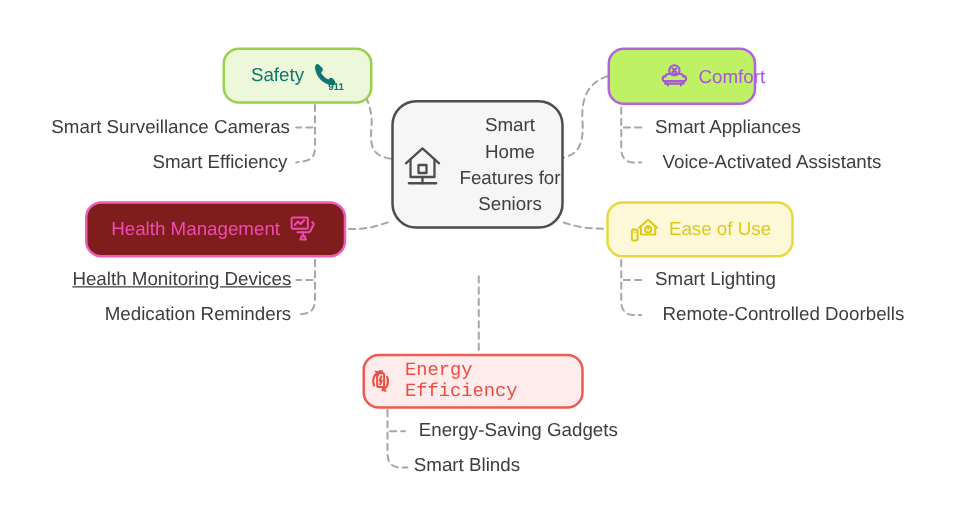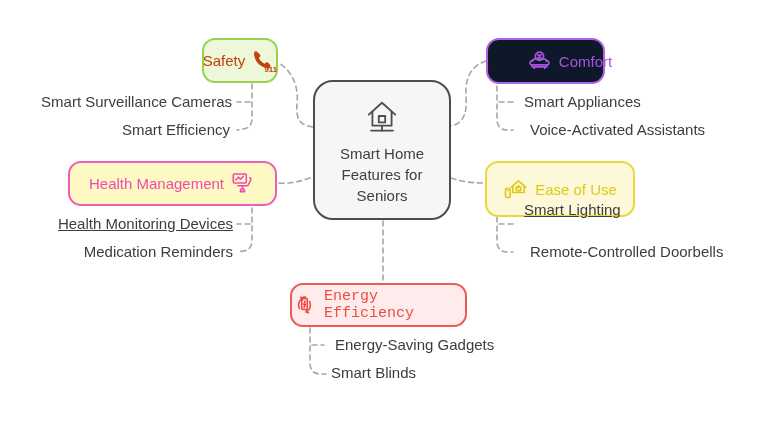--- a/index.html
+++ b/index.html
@@ -10,30 +10,30 @@
   .connectors{position:absolute;left:0;top:0;width:767px;height:423px;pointer-events:none;}
   .connectors path{fill:none;stroke:#a6a6a6;stroke-width:1.6;stroke-dasharray:5 4;stroke-linecap:round;}
 
   .node{
     position:absolute;display:flex;align-items:center;justify-content:center;gap:7px;
     border:2px solid;border-radius:13px;box-sizing:border-box;background:#fff;
     font-size:15px;font-weight:500;cursor:pointer;
   }
   .node svg{flex:0 0 auto;display:block;}
 
-  .node-safety {left:178px;top:38px;width:76px;height:45px;background:#edf8da;border-color:#97d14e;color:#c2410c;margin-left:24px;}
-  .node-comfort{left:486px;top:38px;width:119px;height:46px;background:#0f172a;border-color:#b264e0;color:#a854dd;padding-left:48px;}
-  .node-health {left:68px; top:161px;width:209px;height:45px;background:#fef9c3;border-color:#ec5fb9;color:#f04ab0;}
-  .node-ease   {left:485px;top:161px;width:150px;height:56px;background:#fcf8d8;border-color:#e8d83b;color:#ddca18;}
+  .node-safety {left:178px;top:38px;width:120px;height:45px;background:#edf8da;border-color:#97d14e;color:#0f766e;}
+  .node-comfort{left:486px;top:38px;width:119px;height:46px;background:#bef264;border-color:#b264e0;color:#a854dd;padding-left:48px;}
+  .node-health {left:68px; top:161px;width:209px;height:45px;background:#7f1d1d;border-color:#ec5fb9;color:#f04ab0;}
+  .node-ease   {left:485px;top:161px;width:150px;height:45px;background:#fcf8d8;border-color:#e8d83b;color:#ddca18;}
   .node-energy {left:290px;top:283px;width:177px;height:44px;background:#fdeceb;border-color:#ec5a52;color:#ee4b41;font-family:Liberation Mono, monospace;}
 
   .node-center{
-    left:313px;top:80px;width:138px;height:140px;border-radius:20px;
+    left:313px;top:80px;width:138px;height:103px;border-radius:20px;
     background:#f6f6f6;border-color:#4d4d4d;color:#404040;
-    flex-direction:column;gap:6px;font-weight:400;
+    flex-direction:row;gap:6px;font-weight:400;
   }
   .center-label{width:110px;text-align:center;font-size:15px;line-height:21px;}
 
   .leaf{
     position:absolute;font-size:15px;line-height:20px;color:#3d3d3d;white-space:nowrap;cursor:pointer;
   }
   .leaf.r{text-align:center;}
 </style>
 </head>
 <body>
@@ -139,19 +139,19 @@
 
   <div class="leaf r" style="right:535px;top:92px;">Smart Surveillance Cameras</div>
   <div class="leaf r" style="right:537px;top:120px;">Smart Efficiency</div>
 
   <div class="leaf" style="left:524px;top:92px;">Smart Appliances</div>
   <div class="leaf" style="left:530px;top:120px;">Voice-Activated Assistants</div>
 
   <div class="leaf r" style="right:534px;top:214px;text-decoration:underline;">Health Monitoring Devices</div>
   <div class="leaf r" style="right:534px;top:242px;">Medication Reminders</div>
 
-  <div class="leaf" style="left:524px;top:200px;text-decoration:underline;">Smart Lighting</div>
+  <div class="leaf" style="left:524px;top:214px;">Smart Lighting</div>
   <div class="leaf" style="left:530px;top:242px;">Remote-Controlled Doorbells</div>
 
   <div class="leaf" style="left:335px;top:335px;">Energy-Saving Gadgets</div>
   <div class="leaf" style="left:331px;top:363px;">Smart Blinds</div>
 
 </div>
 
 </body></html>

